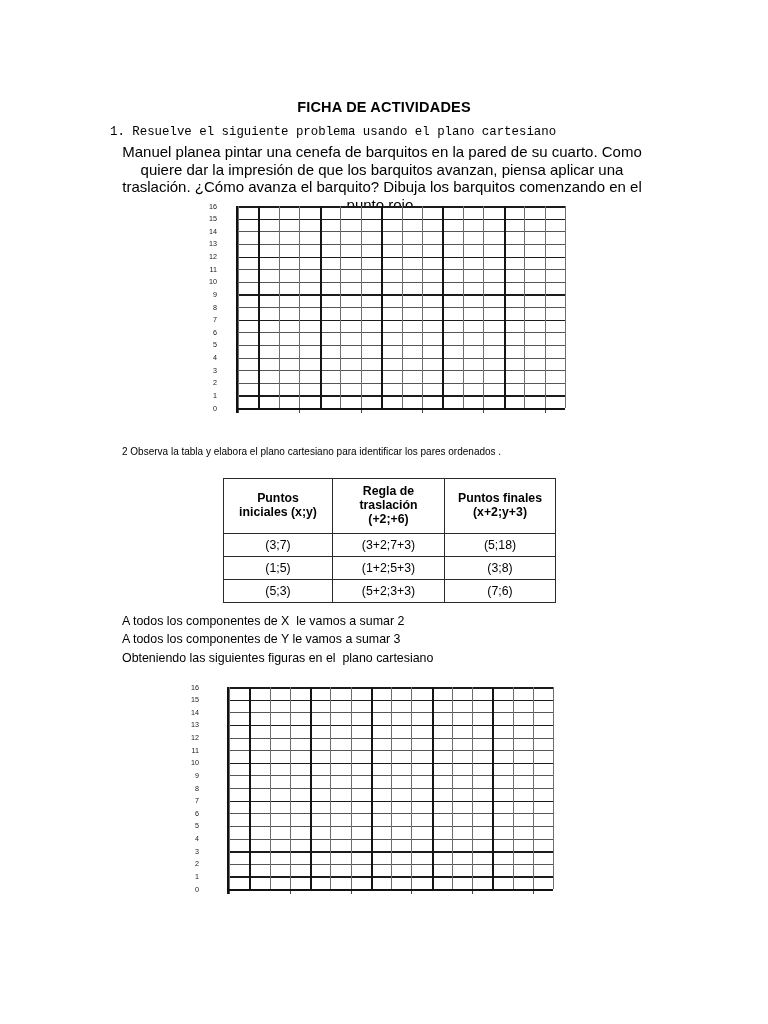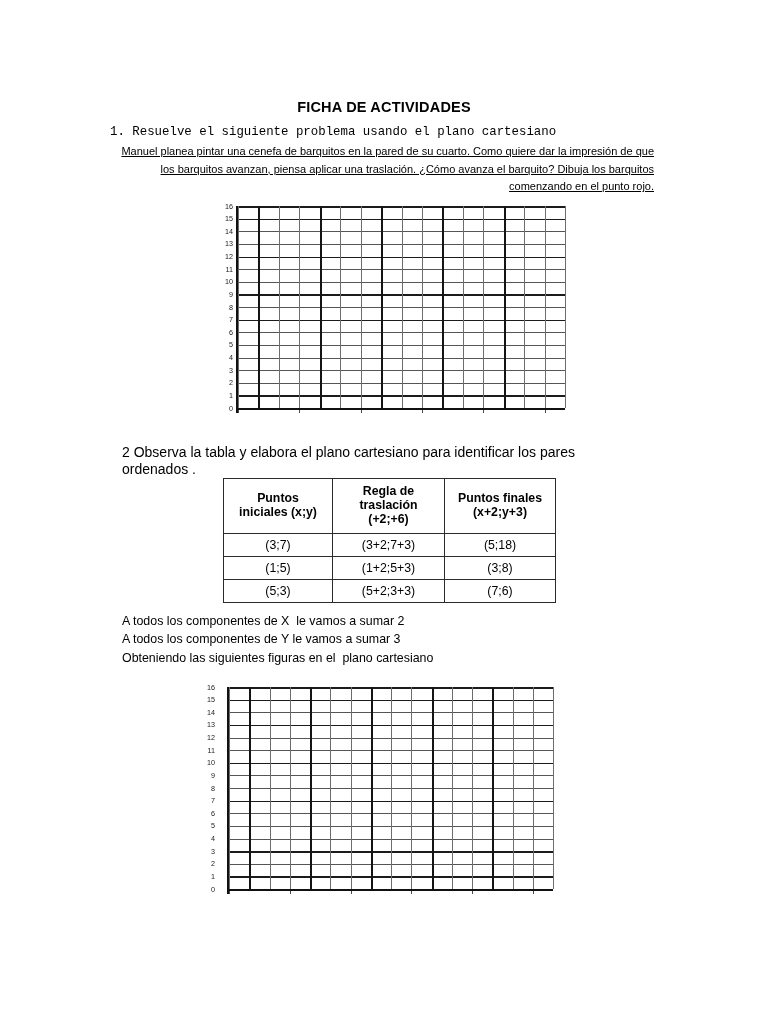--- a/index.html
+++ b/index.html
@@ -42,31 +42,30 @@
     left: 110px; top: 124px;
     width: 560px;
     font-size: 12.4px;
     line-height: 16px;
     font-family: Liberation Mono, monospace;
   }
   .q1-body {
     position: absolute;
     left: 110px; top: 143px;
     width: 544px;
-    font-size: 11px;
+    font-size: 15px;
     line-height: 17.6px;
-    text-align: right;
-    text-decoration: underline;
+    text-align: center;
   }
 
   .q2-body {
     position: absolute;
     left: 122px; top: 444px;
     width: 470px;
-    font-size: 14px;
+    font-size: 10px;
     line-height: 16.6px;
   }
 
   .rules {
     position: absolute;
     left: 122px; top: 612px;
     width: 520px;
     font-size: 12.4px;
     line-height: 18.4px;
   }
@@ -76,21 +75,21 @@
   .plane {
     position: absolute;
   }
   .plane .ylabels {
     position: absolute;
     left: 0; top: 0;
     width: 18px;
   }
   .plane .ylabels span {
     position: absolute;
-    right: 0;
+    right: 16px;
     font-size: 7.2px;
     font-family: "Liberation Sans", sans-serif;
     text-align: left;
     line-height: 7px;
     white-space: nowrap;
     color: #1a1a1a;
   }
   .plane .gridbox {
     position: absolute;
     top: 0;

